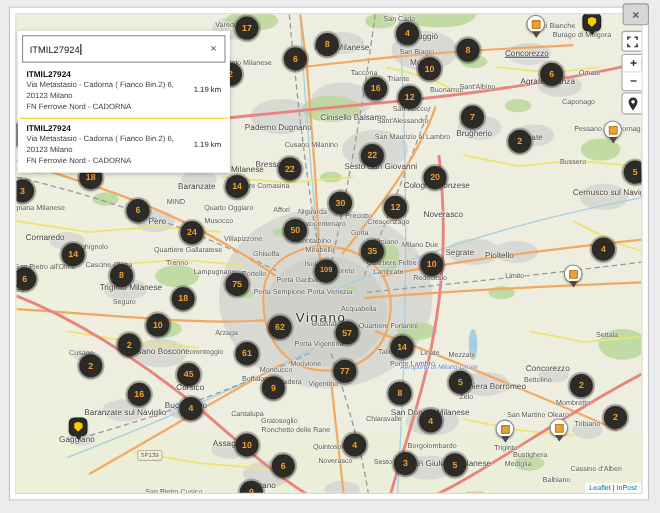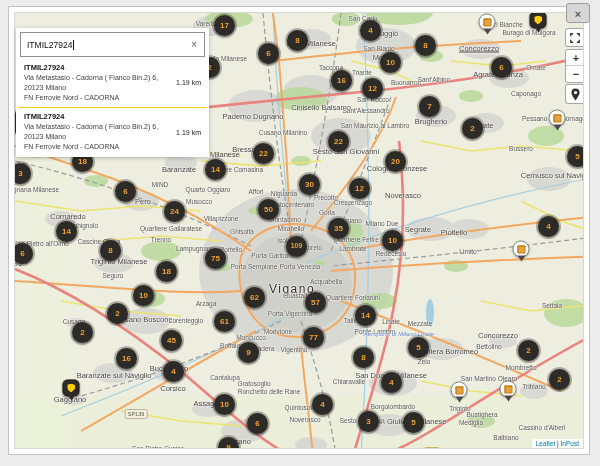--- a/index.html
+++ b/index.html
@@ -277,33 +277,33 @@
           <span class="lbl t" style="left: 307px; top: 452px;">Opera</span>
           <span class="lbl q" style="left: 304px; top: 418px;">Noverasco</span>
           <span class="lbl q" style="left: 299px; top: 406px;">Quintosole</span>
           <span class="lbl q" style="left: 253px; top: 382px;">Gratosoglio</span>
           <span class="lbl q" style="left: 268px; top: 390px;">Ronchetto delle Rane</span>
           <span class="lbl q" style="left: 224px; top: 376px;">Cantalupa</span>
           <span class="lbl t" style="left: 235px; top: 440px;">Rozzano</span>
           <span class="lbl q" style="left: 232px; top: 344px;">Boffalora</span>
           <span class="lbl t" style="left: 205px; top: 402px;">Assago</span>
           <span class="lbl t" style="left: 168px; top: 367px;">Buccinasco</span>
-          <span class="lbl t" style="left: 172px; top: 351px; margin-top: 36px;">Corsico</span>
+          <span class="lbl t" style="left: 172px; top: 351px;">Corsico</span>
           <span class="lbl t" style="left: 143px; top: 318px;">Cesano Boscone</span>
           <span class="lbl q" style="left: 185px; top: 319px;">Lorenteggio</span>
           <span class="lbl t" style="left: 113px; top: 374px;">Baranzate sul Naviglio</span>
           <span class="lbl t" style="left: 69px; top: 398px;">Gaggiano</span>
           <span class="lbl q" style="left: 73px; top: 320px;">Cusago</span>
           <span class="lbl q" style="left: 157px; top: 447px;">San Pietro Cusico</span>
           <span class="lbl q" style="left: 60px; top: 450px;">Vigano Certosino</span>
           <span class="lbl t" style="left: 118px; top: 260px;">Triginto Milanese</span>
           <span class="lbl q" style="left: 112px; top: 274px;">Seguro</span>
           <span class="lbl q" style="left: 98px; top: 240px;">Cascine Olona</span>
           <span class="lbl q" style="left: 82px; top: 224px;">Vighignolo</span>
-          <span class="lbl t" style="left: 67px; top: 215px;">Cornaredo</span>
+          <span class="lbl t" style="left: 40px; top: 215px;">Cornaredo</span>
           <span class="lbl q" style="left: 40px; top: 242px;">San Pietro all'Olmo</span>
           <span class="lbl t" style="left: 142px; top: 200px;">Pero</span>
           <span class="lbl q" style="left: 159px; top: 183px;">MIND</span>
           <span class="lbl t" style="left: 178px; top: 168px;">Baranzate</span>
           <span class="lbl q" style="left: 170px; top: 227px;">Quartiere Gallaratese</span>
           <span class="lbl q" style="left: 160px; top: 238px;">Trenno</span>
           <span class="lbl q" style="left: 194px; top: 247px;">Lampugnano</span>
           <span class="lbl q" style="left: 230px; top: 248px;">Portello</span>
           <span class="lbl q" style="left: 198px; top: 200px;">Musocco</span>
           <span class="lbl q" style="left: 220px; top: 217px;">Villapizzone</span>

